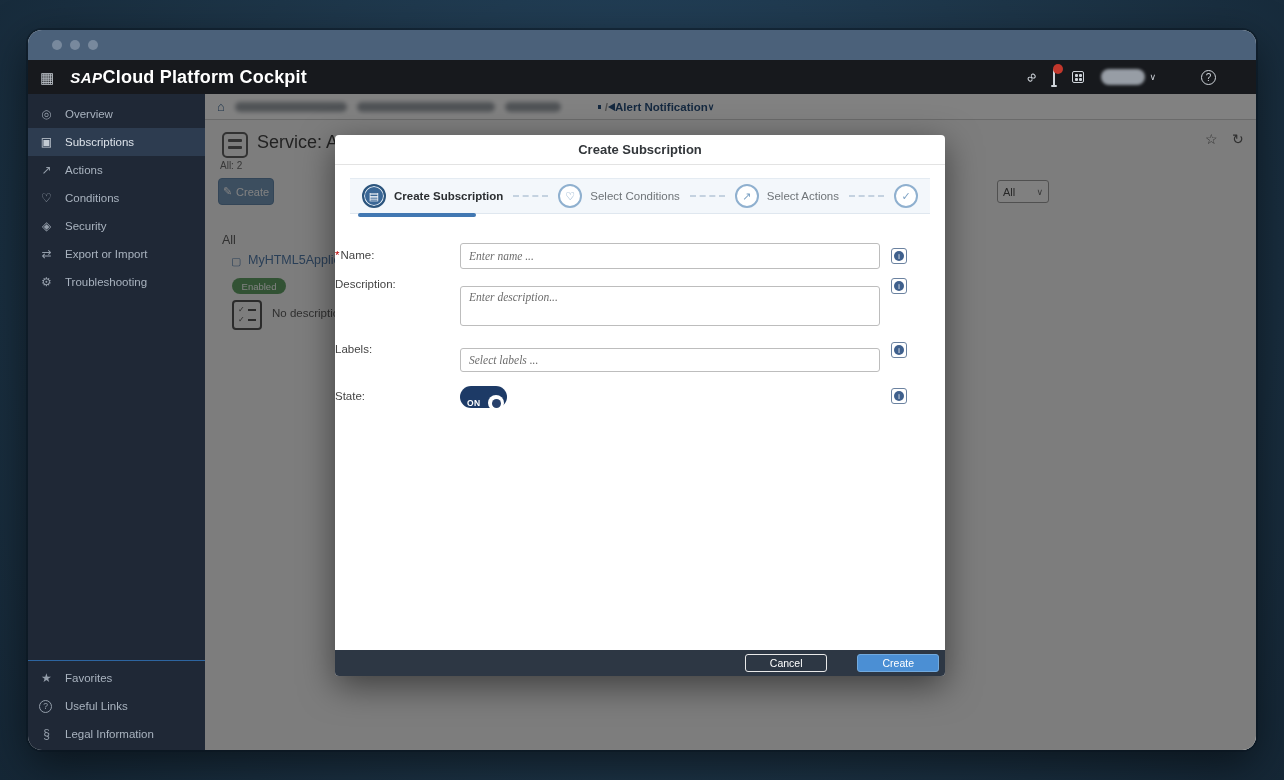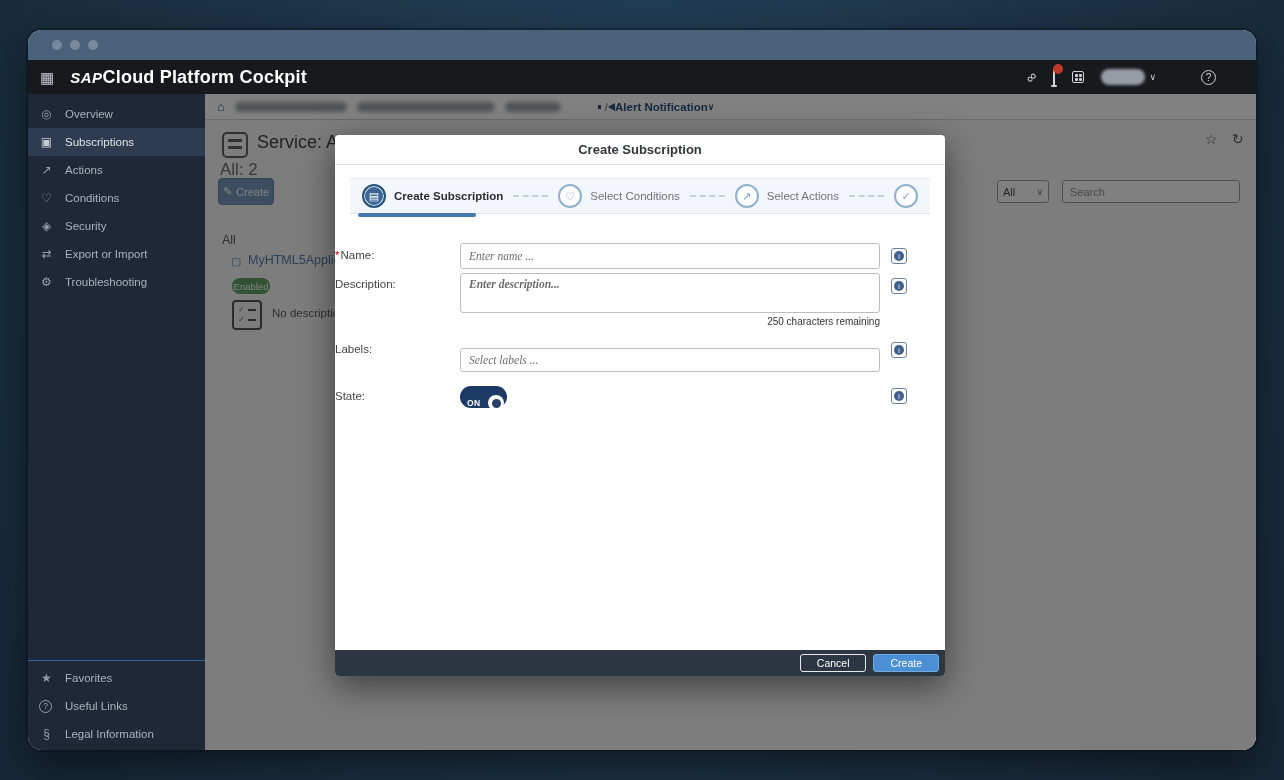--- a/index.html
+++ b/index.html
@@ -59,27 +59,27 @@
   .crumb-sep { color:#999; }
   .alert-group { display:flex; align-items:center; margin-left:34px; color:#1f4878; font-weight:bold; cursor:pointer; }
   .speaker { width:0; height:0; border-top:4px solid transparent; border-bottom:4px solid transparent;
     border-right:7px solid #1f4878; position:relative; }
   .speaker::before { content:""; position:absolute; left:-10px; top:-2px; width:3px; height:4px; background:#1f4878; }
 
   .svc-icon { position:absolute; left:17px; top:38px; width:26px; height:26px; border:2px solid #5a5a5a; border-radius:5px; }
   .svc-icon::before, .svc-icon::after { content:""; position:absolute; left:4px; right:4px; height:3px; background:#5a5a5a; border-radius:1px; }
   .svc-icon::before { top:5px; } .svc-icon::after { top:12px; }
   .page-title { position:absolute; left:52px; top:38px; font-size:18px; color:#3a3a3a; white-space:nowrap; }
-  .count-lbl { position:absolute; left:15px; top:66px; font-size:17px; color:#666; }
+  .count-lbl { position:absolute; left:15px; top:66px; font-size:10px; color:#666; }
   .create-btn { position:absolute; left:13px; top:84px; width:56px; height:27px; background:#6f94b8; border:1px solid #5d83a8;
     border-radius:4px; color:#fff; font-size:11px; display:flex; align-items:center; justify-content:center; gap:4px; cursor:pointer; }
   .section-lbl { position:absolute; left:17px; top:139px; font-size:12.5px; color:#555; }
   .app-ic { position:absolute; left:26px; top:161px; font-size:11px; color:#4a76a8; }
   .app-link { position:absolute; left:43px; top:159px; font-size:12.5px; color:#4a76a8; cursor:pointer; white-space:nowrap; }
-  .badge { position:absolute; left:27px; top:184px; width:38px; height:16px; border-radius:9px; background:#5b9e5f;
+  .badge { position:absolute; left:27px; top:184px; width:54px; height:16px; border-radius:9px; background:#5b9e5f;
     color:#fff; font-size:9.5px; display:flex; align-items:center; justify-content:center; }
   .chk-icon { position:absolute; left:27px; top:206px; width:30px; height:30px; border:2px solid #4c4c4c; border-radius:4px;
     padding:3px 4px; display:flex; flex-direction:column; justify-content:space-around; }
   .chk-row { display:flex; align-items:center; gap:3px; font-size:8px; color:#4c4c4c; line-height:1; }
   .chk-row i { flex:1; height:2px; background:#4c4c4c; }
   .no-desc { position:absolute; left:67px; top:213px; font-size:11.5px; color:#555; white-space:nowrap; }
   .filter-sel { position:absolute; left:792px; top:86px; width:52px; height:23px; border:1px solid #9a9a9a; border-radius:3px;
     background:#fdfdfd; font-size:11px; color:#444; display:flex; align-items:center; justify-content:space-between; padding:0 5px; cursor:pointer; }
   .filter-sel .chev { color:#666; }
   .search-box { position:absolute; left:857px; top:86px; width:178px; height:23px; border:1px solid #9a9a9a; border-radius:3px;
@@ -120,21 +120,21 @@
   .vhelp i { width:10px; height:10px; border-radius:50%; background:#3f608d; color:#fff; font-size:7px; font-style:normal;
     display:flex; align-items:center; justify-content:center; line-height:1; }
   .toggle { position:absolute; left:125px; top:283px; width:47px; height:22px; border-radius:12px; background:#1d3a66;
     display:flex; align-items:center; justify-content:space-between; padding:12px 3px 0 7px; cursor:pointer; }
   .toggle .t-txt { color:#fff; font-size:8.5px; font-weight:bold; letter-spacing:.3px; }
   .toggle .knob { width:16px; height:16px; border-radius:50%; background:#fff; display:flex; align-items:center; justify-content:center; }
   .toggle .knob::after { content:""; width:9px; height:9px; border-radius:50%; background:#27406b; }
   .m-body { position:relative; height:390px; }
   .m-footer { position:absolute; left:0; right:0; bottom:0; height:26px; background:#2d3744; border-radius:0 0 4px 4px;
     display:flex; align-items:center; justify-content:flex-end; gap:7px; padding:0 6px; }
-  .btn { height:18px; padding:0 16px; border-radius:3px; font-size:10.5px; display:flex; align-items:center; cursor:pointer; }
+  .btn { height:18px; padding:0 24px; border-radius:3px; font-size:10.5px; display:flex; align-items:center; cursor:pointer;margin-left:23px; }
   .btn-cancel { border:1px solid #e9e9e9; color:#fff; background:transparent; }
   .btn-create { border:1px solid #72aade; background:#4b8fd4; color:#fff; }
 </style>
 </head>
 <body>
 
 <div class="window">
 
   <div class="titlebar">
     <span class="dot"></span>
@@ -250,21 +250,20 @@
         <span class="chk-row">
             <span>✓</span>
             <i></i>
           </span>
       </div>
       <div class="no-desc">No description</div>
       <div class="filter-sel">
         <span>All</span>
         <span class="chev">∨</span>
       </div>
-      <input class="search-box" placeholder="Search" style="">
       <span class="hdr-star">☆</span>
       <span class="hdr-refresh">↻</span>
 
       <div class="dim"></div>
     </main>
   </div>
 
   <div class="modal">
     <div class="m-title">Create Subscription</div>
 
@@ -294,25 +293,24 @@
 
 
     <div class="m-body">
       <div class="f-label" style="top:31px"><span class="req">*</span><span>Name:</span></div>
       <input class="f-input" style="top: 25px; height: 26px;" placeholder="Enter name ...">
       <span class="vhelp" style="top:30px">
           <i>i</i>
         </span>
 
       <div class="f-label" style="top:60px">Description:</div>
-      <textarea class="f-area" style="top: 55px; height: 40px; font-weight: bold;" placeholder="Enter description..."></textarea>
+      <textarea class="f-area" style="top: 68px; height: 40px;" placeholder="Enter description..."></textarea>
       <span class="vhelp" style="top:60px">
           <i>i</i>
         </span>
-      <div class="counter" style="top:98px">250 characters remaining</div>
 
       <div class="f-label" style="top:125px">Labels:</div>
       <input class="f-input" style="top: 120px; height: 24px; margin-top: 10px;" placeholder="Select labels ...">
       <span class="vhelp" style="top:124px">
           <i>i</i>
         </span>
 
       <div class="f-label" style="top:172px">State:</div>
       <div class="toggle" style="top:168px">
         <span class="t-txt">ON</span>

